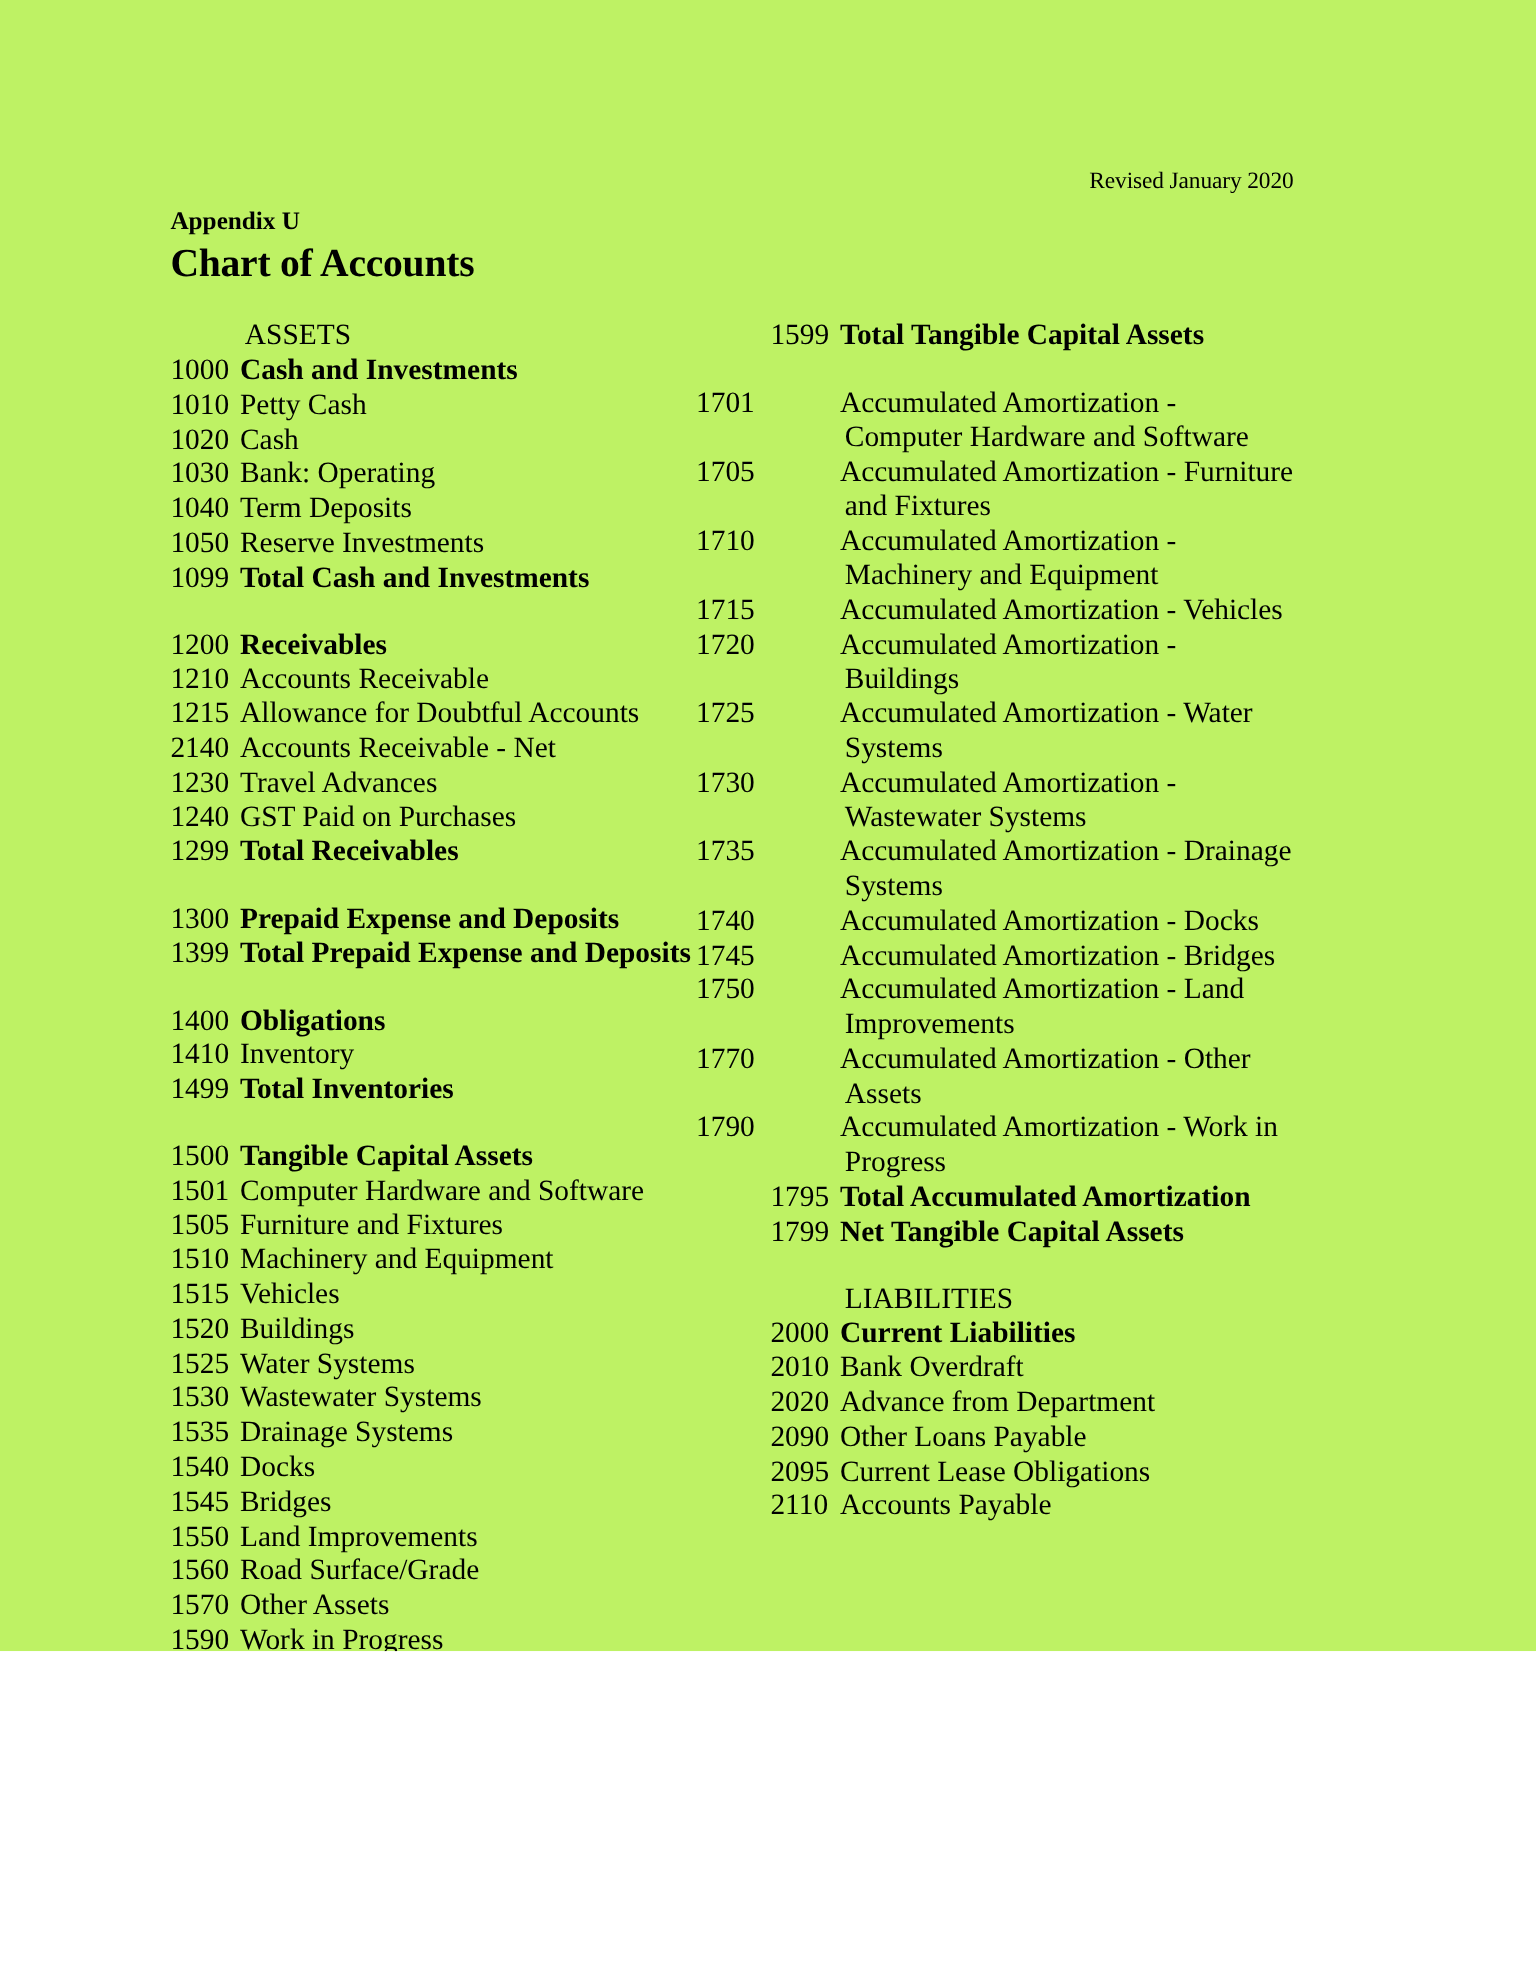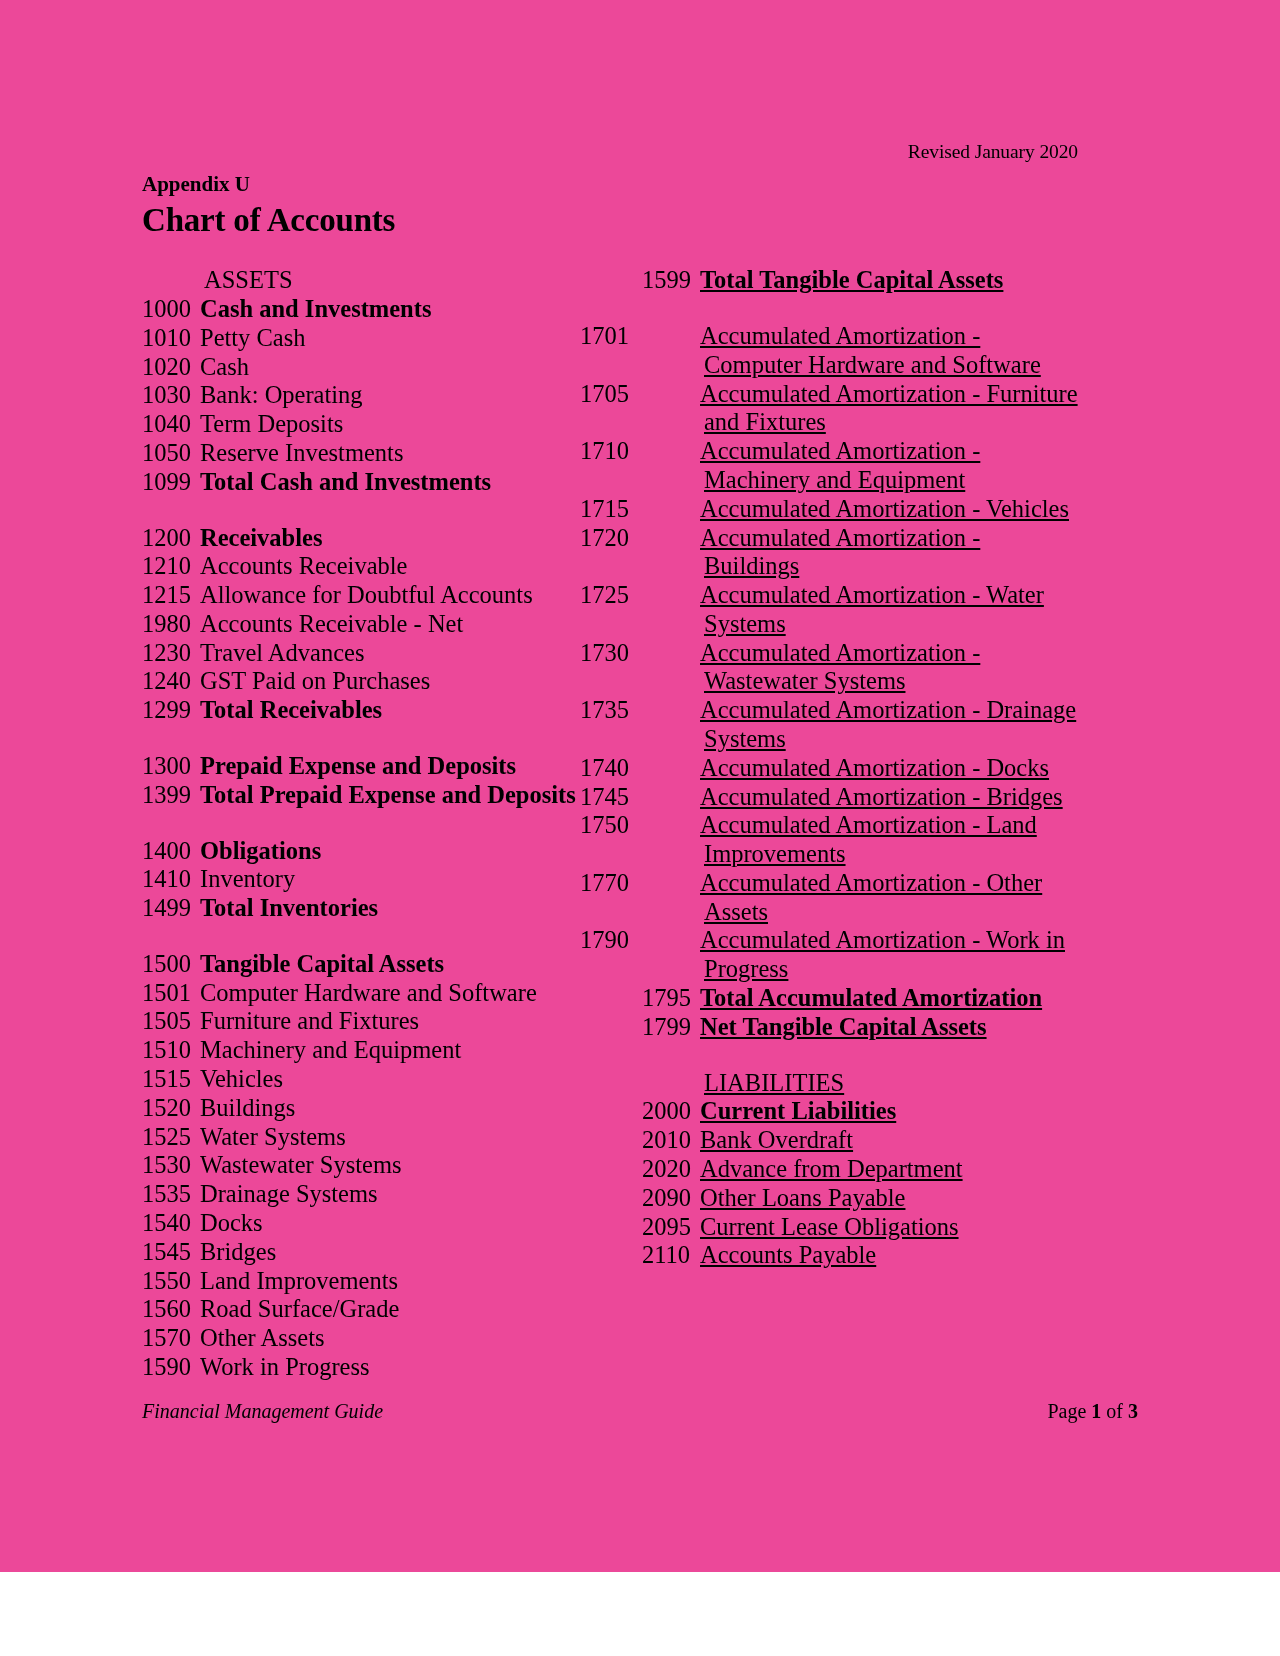--- a/index.html
+++ b/index.html
@@ -7,23 +7,23 @@
     padding: 0;
     background: #ffffff;
   }
   body {
     font-family: "Liberation Serif", "DejaVu Serif", serif;
     color: #000000;
   }
   .page {
     position: relative;
     width: 1280px;
-    height: 1572px;
+    height: 1376px;
     margin: 0 auto;
-    background: #ec4899;
+    background: #bef264;
     box-sizing: border-box;
     overflow: hidden;
   }
   .content {
     position: absolute;
     left: 142px;
     top: 140px;
     width: 936px;
   }
   .revised-line {
@@ -52,21 +52,20 @@
   }
   .col {
     box-sizing: border-box;
   }
   .col-left {
     width: 500px;
     padding-right: 12px;
   }
   .col-right {
     width: 436px;
-    text-decoration: underline;
   }
   .acct {
     font-size: 24.5px;
     line-height: 1.175;
     white-space: nowrap;
   }
   .acct.wrapper {
     white-space: normal;
     padding-left: 62px;
     text-indent: -62px;
@@ -135,21 +134,21 @@
             <div class="acct"><span class="code">1010</span><span class="label">Petty Cash</span></div>
             <div class="acct"><span class="code">1020</span><span class="label">Cash</span></div>
             <div class="acct"><span class="code">1030</span><span class="label">Bank: Operating</span></div>
             <div class="acct"><span class="code">1040</span><span class="label">Term Deposits</span></div>
             <div class="acct"><span class="code">1050</span><span class="label">Reserve Investments</span></div>
             <div class="acct bold"><span class="code">1099</span><span class="label">Total Cash and Investments</span></div>
             <div class="spacer"></div>
             <div class="acct bold"><span class="code">1200</span><span class="label">Receivables</span></div>
             <div class="acct"><span class="code">1210</span><span class="label">Accounts Receivable</span></div>
             <div class="acct"><span class="code">1215</span><span class="label">Allowance for Doubtful Accounts</span></div>
-            <div class="acct"><span class="code">1980</span><span class="label">Accounts Receivable - Net</span></div>
+            <div class="acct"><span class="code">2140</span><span class="label">Accounts Receivable - Net</span></div>
             <div class="acct"><span class="code">1230</span><span class="label">Travel Advances</span></div>
             <div class="acct"><span class="code">1240</span><span class="label">GST Paid on Purchases</span></div>
             <div class="acct bold"><span class="code">1299</span><span class="label">Total Receivables</span></div>
             <div class="spacer"></div>
             <div class="acct bold"><span class="code">1300</span><span class="label">Prepaid Expense and Deposits</span></div>
             <div class="acct bold nohang"><span class="code">1399</span><span class="label">Total Prepaid Expense and Deposits</span></div>
             <div class="spacer"></div>
             <div class="acct bold"><span class="code">1400</span><span class="label">Obligations</span></div>
             <div class="acct"><span class="code">1410</span><span class="label">Inventory</span></div>
             <div class="acct bold"><span class="code">1499</span><span class="label">Total  Inventories</span></div>

